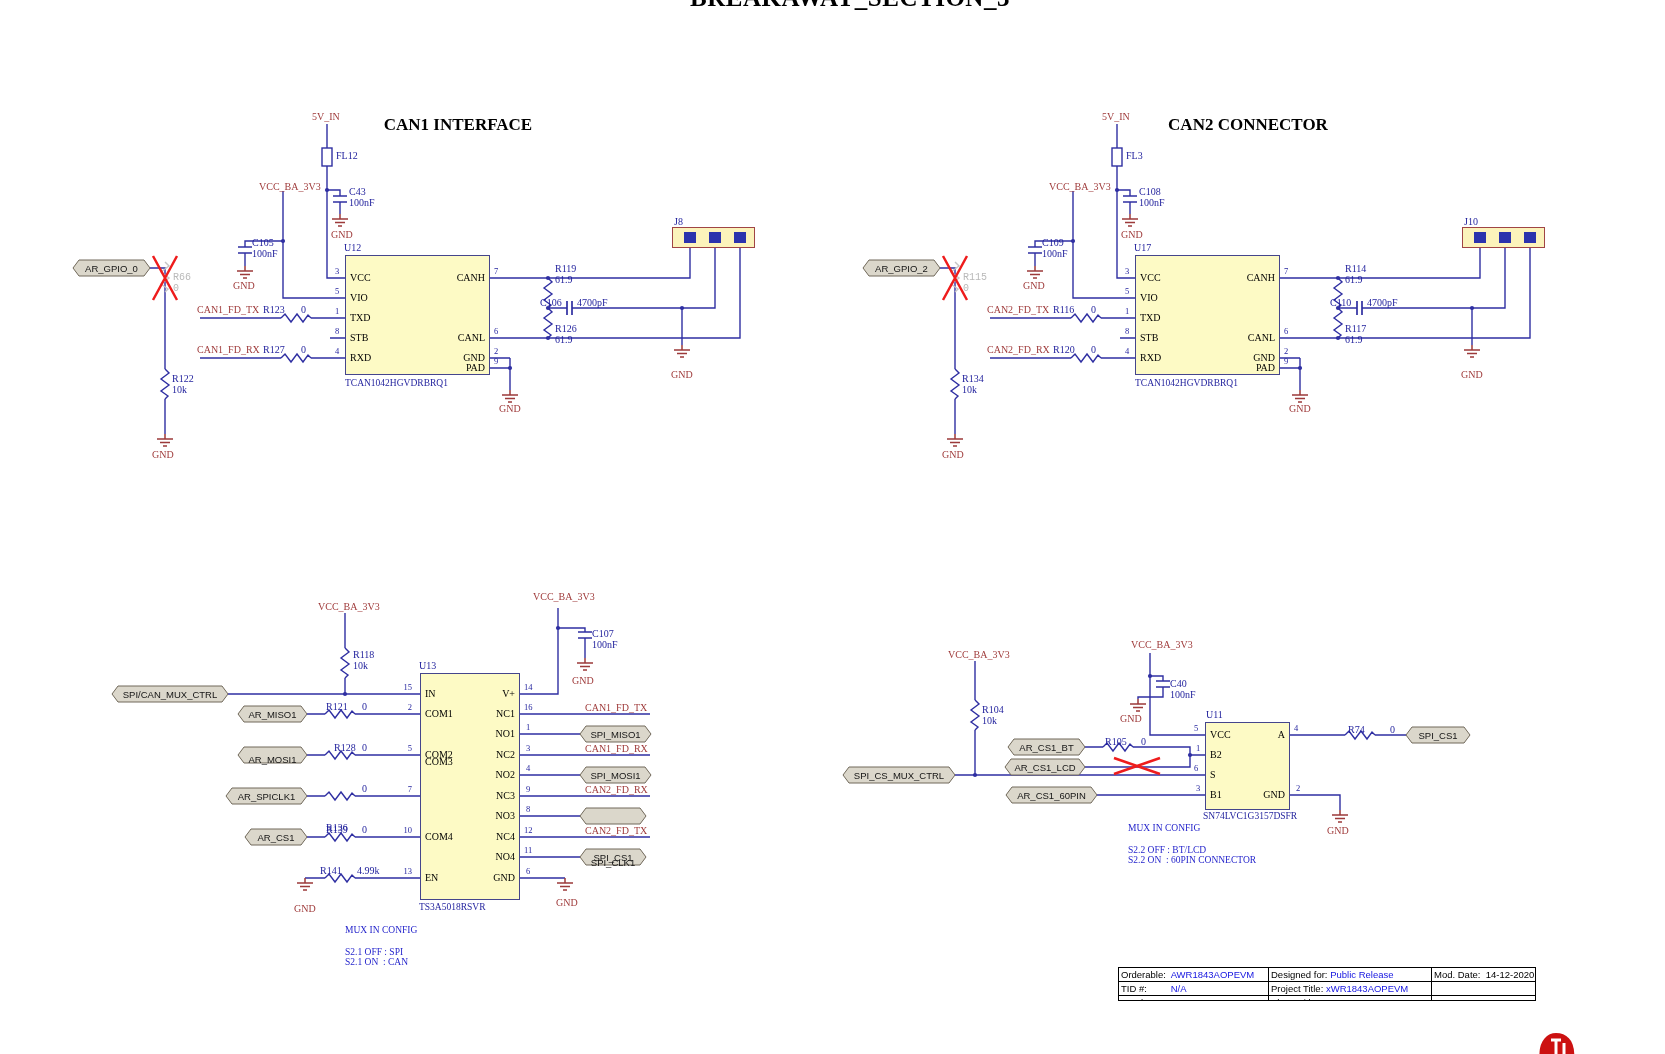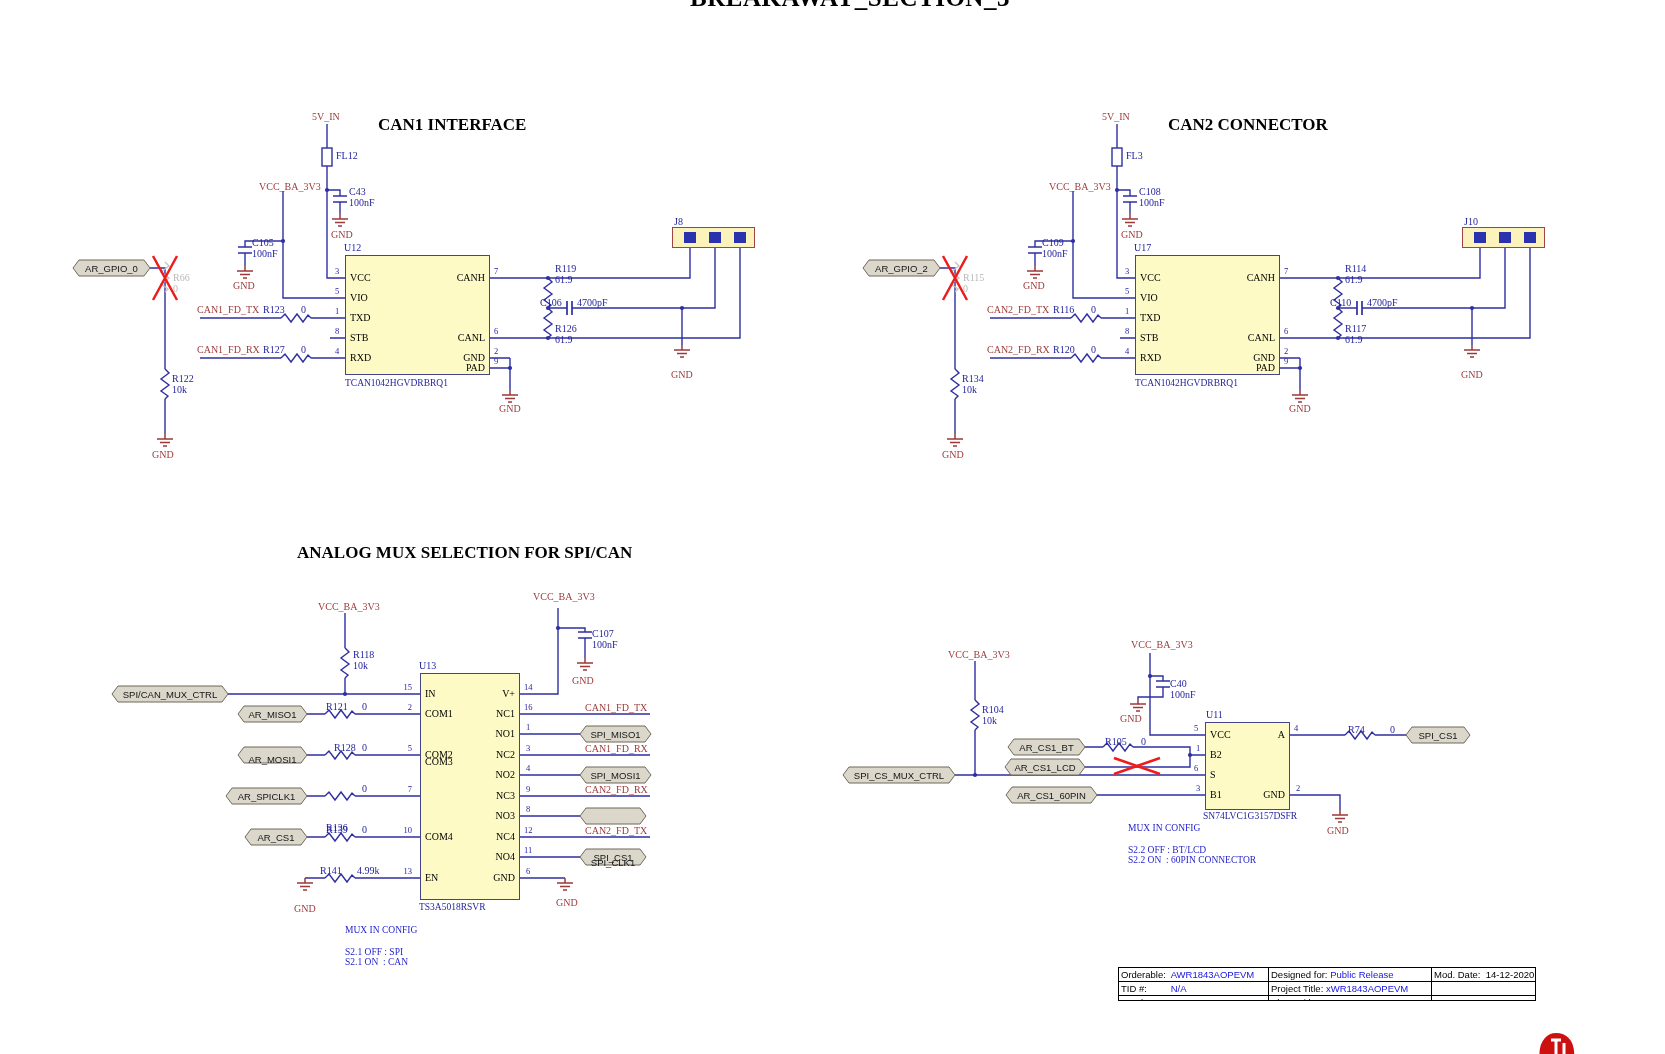--- a/index.html
+++ b/index.html
@@ -4,25 +4,25 @@
 <style>
   html,body{margin:0;padding:0;background:#fff;}
   #page{position:relative;width:1665px;height:1054px;background:#ffffff;overflow:hidden;
         font-family:"Liberation Serif",serif;}
   .chip{position:absolute;background:#fdfac5;border:1.6px solid #45458c;box-sizing:border-box;z-index:1;}
   .conn{position:absolute;background:#fbf3bb;border:1.6px solid #a04545;box-sizing:border-box;z-index:1;}
   svg.wires{position:absolute;left:0;top:0;z-index:2;pointer-events:none;}
   .t{position:absolute;font:10px "Liberation Serif",serif;color:#1f1f9c;white-space:pre;z-index:3;line-height:1.1;}
   .red{color:#9f3a3a;}
   .blk{color:#000;}
-  .gy{color:#b9b9b9;}
+  .gy{color:#b9b9b9;font-family:Liberation Mono, monospace;}
   .pn{font-size:8.5px;}
   .sm{font-size:9.5px;}
   .bl{color:#2626cc;font-size:9.5px;}
-  .sect{font:bold 17px "Liberation Serif",serif;color:#000;text-align:left;}
+  .sect{font:bold 17px "Liberation Serif",serif;color:#000;text-align:center;}
   .ra{text-align:right;}
   .flagtxt{position:absolute;display:flex;align-items:center;justify-content:center;
            font:9.5px "Liberation Sans",sans-serif;color:#151515;z-index:3;white-space:pre;}
   .pgtitle{position:absolute;font:bold 25px "Liberation Serif",serif;letter-spacing:.5px;color:#000;
            text-align:center;z-index:3;}
   
   .tb{position:absolute;left:1118px;top:967px;width:418px;height:34px;overflow:hidden;
       border:1px solid #000;box-sizing:border-box;z-index:3;background:#fff;
       font:9.5px "Liberation Sans",sans-serif;color:#000;}
   .tb .row{display:grid;grid-template-columns:150px 163px 103px;height:13px;border-bottom:1px solid #000;}
@@ -304,21 +304,20 @@
   <span class="t" style="left:1345px;top:263px">R114</span>
   <span class="t" style="left:1345px;top:274px">61.9</span>
   <span class="t" style="left:1345px;top:323px">R117</span>
   <span class="t" style="left:1345px;top:334px">61.9</span>
   <span class="t" style="left:1330px;top:297px">C110</span>
   <span class="t" style="left:1367px;top:297px">4700pF</span>
   <span class="t" style="left:1464px;top:216px">J10</span>
   <span class="t red" style="left:1461px;top:369px">GND</span>
   <span class="t red" style="left:1289px;top:403px">GND</span>
 
-  <div class="t sect" style="left:297px;top:543px;width:362px">ANALOG MUX SELECTION FOR SPI/CAN</div>
   <span class="t red" style="left:318px;top:601px">VCC_BA_3V3</span>
   <span class="t" style="left:353px;top:649px">R118</span>
   <span class="t" style="left:353px;top:660px">10k</span>
   <span class="t red" style="left:533px;top:591px">VCC_BA_3V3</span>
   <span class="t" style="left:592px;top:628px">C107</span>
   <span class="t" style="left:592px;top:639px">100nF</span>
   <span class="t red" style="left:572px;top:675px">GND</span>
   <div class="flagtxt" style="left:112px;top:686px;width:116px;height:16px">SPI/CAN_MUX_CTRL</div>
   <span class="t" style="left:419px;top:660px">U13</span>
   <span class="t sm" style="left:419px;top:902px">TS3A5018RSVR</span>

